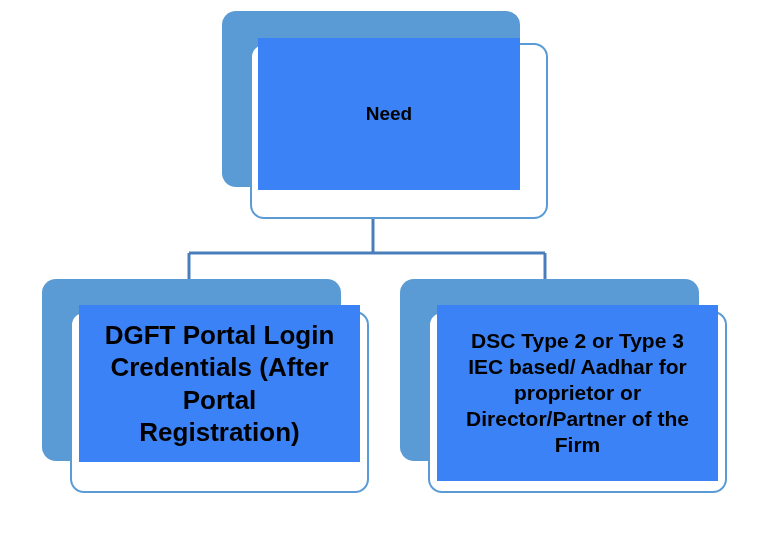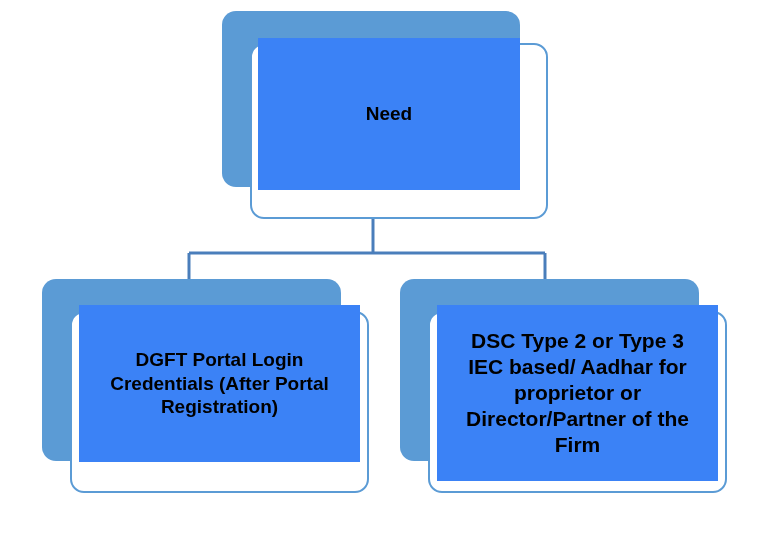--- a/index.html
+++ b/index.html
@@ -72,21 +72,21 @@
   #node-need .plate-blue  { left: 0px;  top: 0px;  width: 298px; height: 176px; }
   #node-need .plate-white { left: 28px; top: 32px; width: 298px; height: 176px; }
   #node-need .plate-inner { left: 36px; top: 27px; width: 262px; height: 152px; }
   #node-need .node-label  { font-size: 19px; }
 
   
   #node-dgft { left: 42px; top: 279px; width: 327px; height: 214px; }
   #node-dgft .plate-blue  { left: 0px;  top: 0px;  width: 299px; height: 182px; }
   #node-dgft .plate-white { left: 28px; top: 32px; width: 299px; height: 182px; }
   #node-dgft .plate-inner { left: 37px; top: 26px; width: 281px; height: 157px; }
-  #node-dgft .node-label  { font-size: 19px; }
+  #node-dgft .node-label  { font-size: 26px; }
 
   
   #node-dsc { left: 400px; top: 279px; width: 327px; height: 214px; }
   #node-dsc .plate-blue  { left: 0px;  top: 0px;  width: 299px; height: 182px; }
   #node-dsc .plate-white { left: 28px; top: 32px; width: 299px; height: 182px; }
   #node-dsc .plate-inner { left: 37px; top: 26px; width: 281px; height: 176px; }
   #node-dsc .node-label  { font-size: 21px; }
 </style>
 </head>
 <body>

